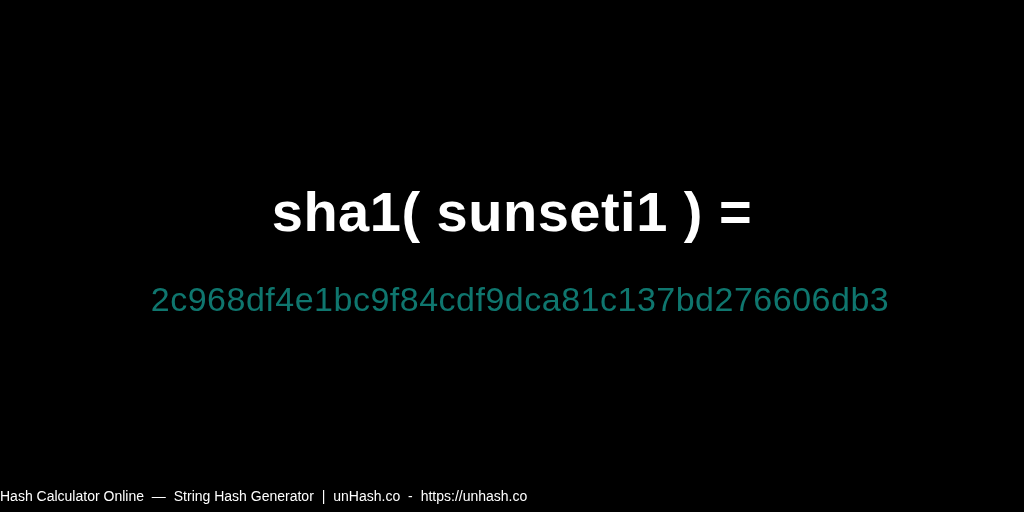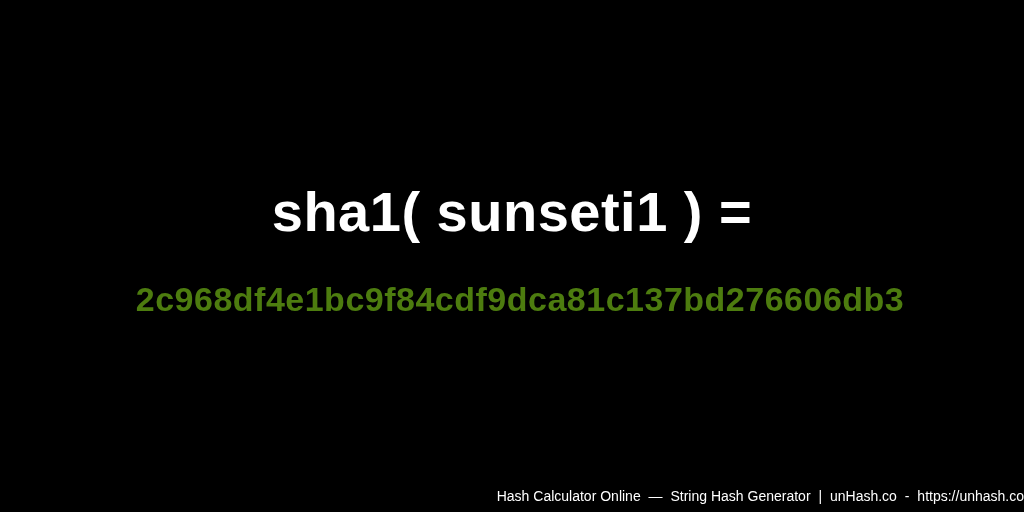--- a/index.html
+++ b/index.html
@@ -26,33 +26,33 @@
   }
   .expr {
     font-size: 56px;
     font-weight: 700;
     color: #ffffff;
     letter-spacing: 0.5px;
     text-align: right;
   }
   .hash {
     font-size: 34px;
-    font-weight: 700;
-    color: #4d7c0f;
+    font-weight: 400;
+    color: #0f766e;
     letter-spacing: 0.5px;
     text-align: center;
     font-family: Arial, sans-serif;
     margin-left: 16px;
   }
   .footer {
     position: absolute;
     bottom: 8px;
     left: 0;
     width: 100%;
-    text-align: right;
+    text-align: left;
     font-size: 14px;
     color: #ffffff;
     font-weight: 400;
   }
   .footer .sep {
     margin: 0 4px;
   }
 </style>
 </head>
 <body>

